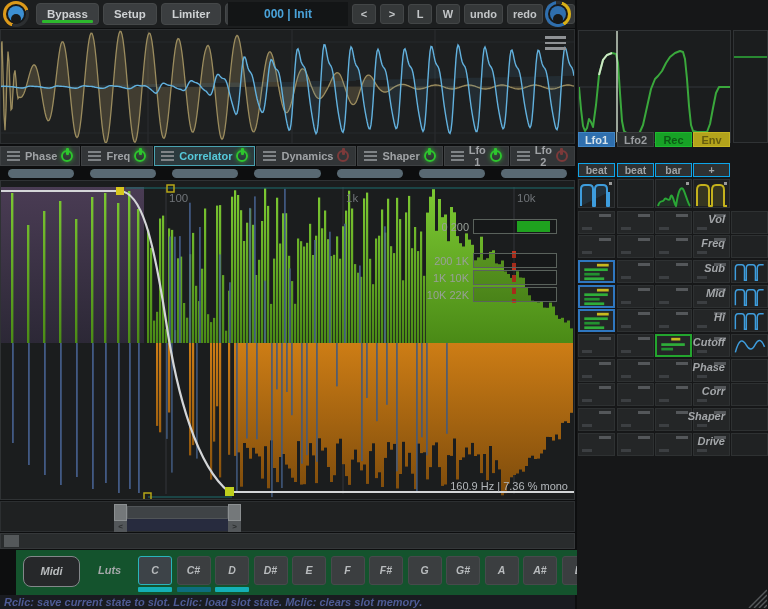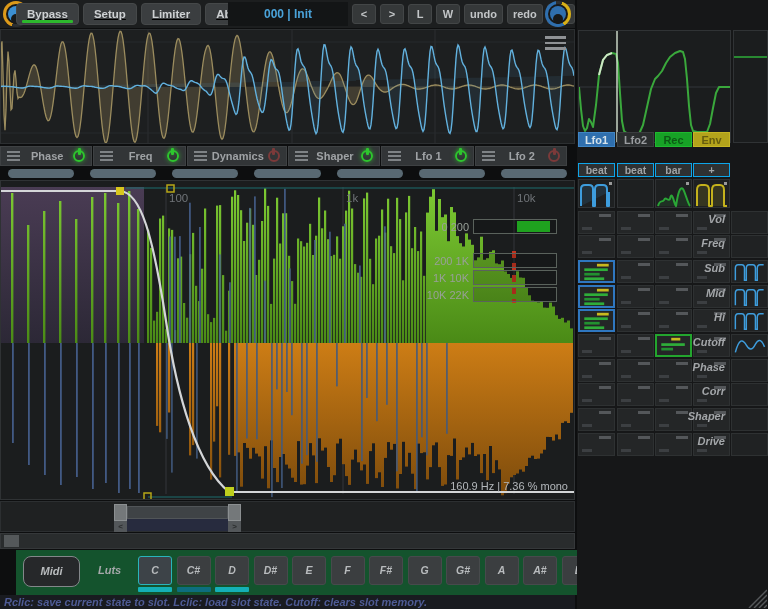--- a/index.html
+++ b/index.html
@@ -12,21 +12,21 @@
   .knob { position:absolute; width:26px; height:26px; border-radius:50%; }
   .knob .ring { position:absolute; inset:0; border-radius:50%; }
   .knob .inner { position:absolute; inset:3px; border-radius:50%; background:#17191a; }
   .knob .cap { position:absolute; inset:5px; border-radius:50%; background:#3c8fd2; }
   .knob .notch { position:absolute; left:50%; bottom:3px; width:10px; height:10px; margin-left:-5px; border-radius:50%; background:#17191a; }
   #logo-knob { left:3px; top:1px; }
   #logo-knob .ring { background:conic-gradient(from 200deg,#dc9a1a 0deg 230deg,#2c2f31 230deg 360deg); }
   #master-knob { left:545px; top:1px; }
   #master-knob .ring { background:conic-gradient(from 20deg,#d8b018 0deg 130deg,#2f6fae 130deg 330deg,#2c2f31 330deg 360deg); }
 
-  #hdr-btns { position:absolute; left:16px; top:3px; display:flex; gap:4px;text-decoration:underline; }
+  #hdr-btns { position:absolute; left:36px; top:3px; display:flex; gap:4px; }
   .hbtn { position:relative; height:22px; padding:0 10px; background:#3b3e40; border:1px solid #454849;
           border-radius:4px; color:#ced1d3; font-size:11.5px; font-weight:bold; line-height:20px; cursor:default; }
   .hbtn.active::after { content:""; position:absolute; left:5px; right:5px; bottom:1px; height:3px; background:#2db82d; border-radius:1px; }
   #preset { position:absolute; left:228px; top:2px; width:120px; height:24px; background:#131516;
             color:#4aa3da; font-size:12px; font-weight:bold; text-align:center; line-height:24px; }
   #hdr-nav { position:absolute; left:352px; top:4px; display:flex; gap:4px; }
   .nbtn { height:20px; min-width:24px; padding:0 5px; background:#353839; border:1px solid #434647; border-radius:3px;
           color:#c3c6c8; font-size:11px; font-weight:bold; line-height:18px; text-align:center; }
 
   
@@ -194,20 +194,29 @@
         <span class="tlabel">Phase</span>
         <span class="pwr on"></span>
       </div>
       <div class="mtab">
         <span class="burger">
           <i></i>
           <i></i>
           <i></i>
         </span>
         <span class="tlabel">Freq</span>
+        <span class="pwr on"></span>
+      </div>
+      <div class="mtab selected">
+        <span class="burger">
+          <i></i>
+          <i></i>
+          <i></i>
+        </span>
+        <span class="tlabel">Correlator</span>
         <span class="pwr on"></span>
       </div>
       <div class="mtab">
         <span class="burger">
           <i></i>
           <i></i>
           <i></i>
         </span>
         <span class="tlabel">Dynamics</span>
         <span class="pwr off"></span>
@@ -651,21 +660,21 @@
       <div class="key" style="left: 276px;">E</div>
       <div class="key" style="left: 314.5px;">F</div>
       <div class="key" style="left: 353px;">F#</div>
       <div class="key" style="left: 391.5px;">G</div>
       <div class="key" style="left: 430px;">G#</div>
       <div class="key" style="left: 468.5px;">A</div>
       <div class="key" style="left: 507px;">A#</div>
       <div class="key" style="left: 545.5px;">B</div>
     </div>
 
-  <div id="status-bar">Rclic: save current state to slot. Lclic: load slot state. Cutoff: clears slot memory.</div>
+  <div id="status-bar">Rclic: save current state to slot. Lclic: load slot state. Mclic: clears slot memory.</div>
 
   <div id="right">
     <div id="lfo-display">
       <svg width="151" height="111" viewBox="0 0 151 111">
         <line x1="0" y1="56" x2="151" y2="56" stroke="#33373a"></line>
         <path d="M0,56 L2,78 L4,95 L6,100 L8,97 L10,88 L12,91 L14,96 L17,74 L20,44 L24,29 L28,24 L33,22 L37,23 L39,32 L41,62 L43,90 L45,100 L49,103 L60,103 L64,94 L68,76 L72,58 L76,48 L79,45 L83,40 L87,32 L91,26 L96,22 L101,20 L104,21 L106,28 L108,48 L110,75 L112,94 L114,100 L118,101 L128,101 L131,93 L134,77 L137,62 L140,56 L151,56" fill="none" stroke="#3aa83c" stroke-width="2" stroke-linejoin="round"></path>
         <path d="M20,44 L24,29 L28,24 L33,22" fill="none" stroke="#cfe6c6" stroke-width="2"></path>
         <line x1="38" y1="0" x2="38" y2="111" stroke="rgba(230,245,225,0.85)" stroke-width="1.5"></line>
       </svg>
     </div>

